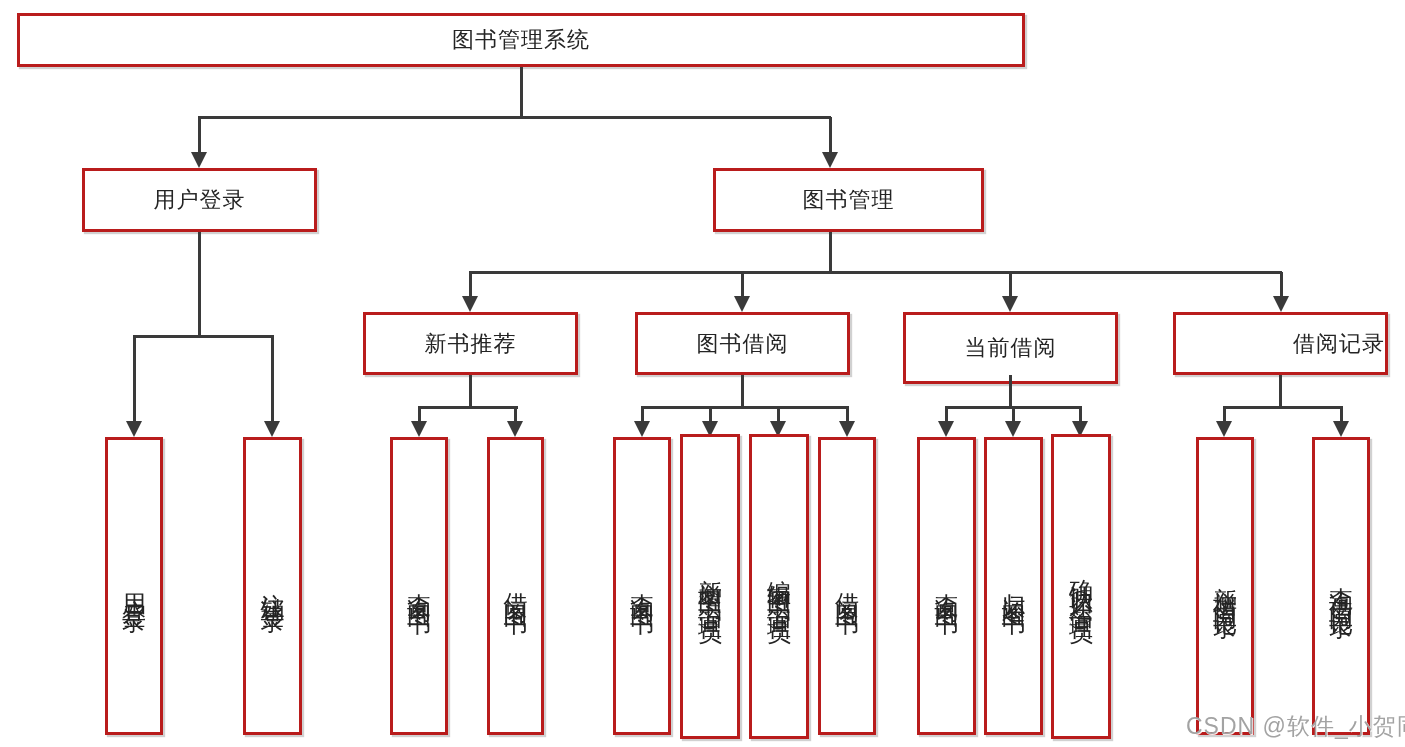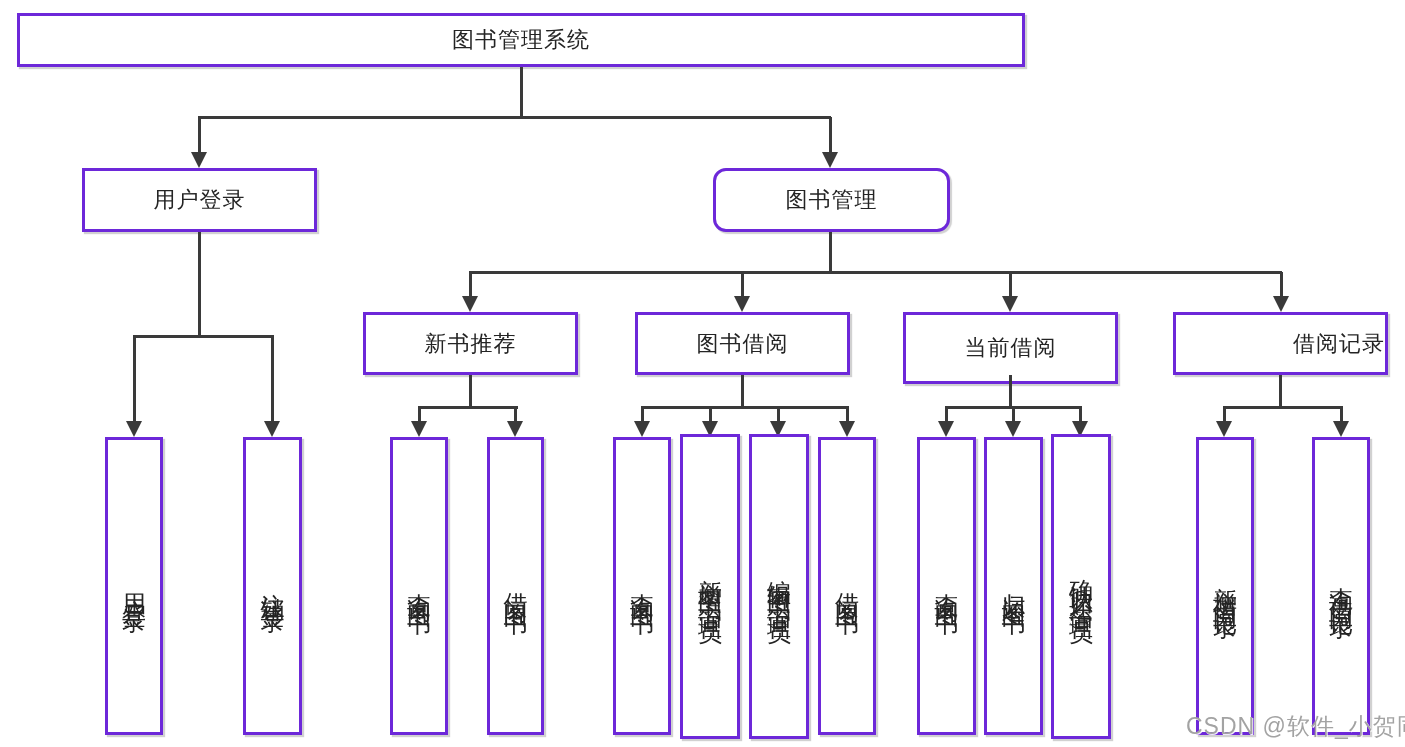--- a/index.html
+++ b/index.html
@@ -2,21 +2,21 @@
 <html><head>
 <meta charset="utf-8">
 <style>
   html,body{margin:0;padding:0;background:#ffffff;}
   #canvas{
     position:relative;width:1405px;height:747px;background:#ffffff;
     font-family:"Liberation Sans",sans-serif;overflow:hidden;
   }
   .box{
     position:absolute;box-sizing:border-box;background:#ffffff;
-    border:3px solid #6d28d9;display:flex;align-items:center;justify-content:center;
+    border:3px solid #b91c1c;display:flex;align-items:center;justify-content:center;
     color:#242424;box-shadow:2px 2px 1px rgba(90,90,90,0.28);
   }
   .hbox{font-size:22px;letter-spacing:1px;}
   .vbox{
     writing-mode:vertical-rl;text-orientation:mixed;
     font-size:24px;letter-spacing:6px;line-height:1;
   }
   .vline{position:absolute;width:3px;background:#3a3a3a;}
   .hline{position:absolute;height:3px;background:#3a3a3a;}
   .arrow{
@@ -41,21 +41,21 @@
   <div class="vline" style="left:520px;top:67px;height:50px;"></div>
   <div class="hline" style="left:198px;top:116px;width:633px;"></div>
   <div class="vline" style="left:198px;top:117px;height:35px;"></div>
   <div class="arrow" style="left:191px;top:152px;"></div>
   <div class="vline" style="left:829px;top:117px;height:35px;"></div>
   <div class="arrow" style="left:822px;top:152px;"></div>
 
   <div class="box hbox" style="left:82px;top:168px;width:235px;height:64px;">
     <span>用户登录</span>
   </div>
-  <div class="box hbox" style="left:713px;top:168px;width:237px;height:64px;border-radius:13px;">
+  <div class="box hbox" style="left:713px;top:168px;width:271px;height:64px;">
     <span>图书管理</span>
   </div>
 
   <div class="vline" style="left:198px;top:232px;height:104px;"></div>
   <div class="hline" style="left:133px;top:335px;width:141px;"></div>
   <div class="vline" style="left:133px;top:336px;height:85px;"></div>
   <div class="arrow" style="left:126px;top:421px;"></div>
   <div class="vline" style="left:271px;top:336px;height:85px;"></div>
   <div class="arrow" style="left:264px;top:421px;"></div>
 

